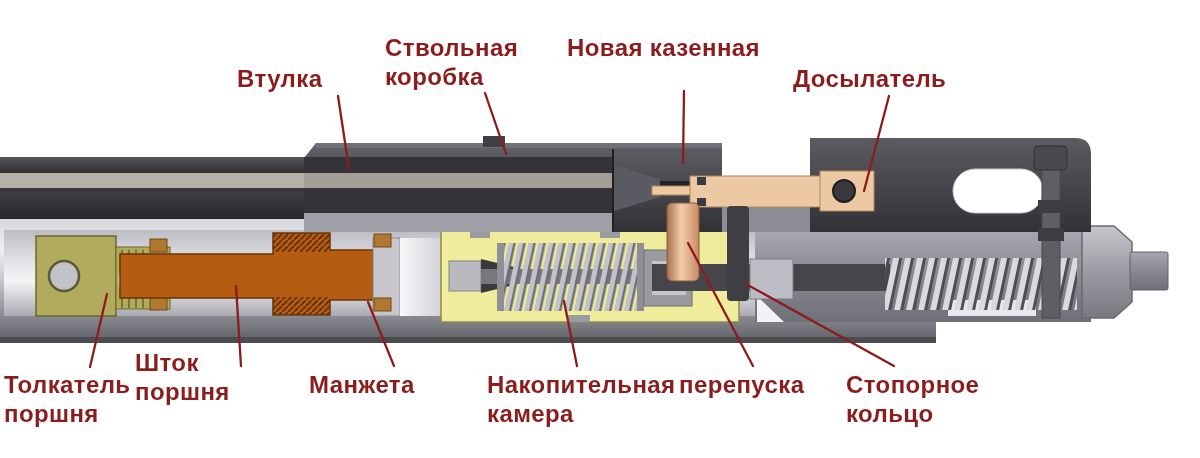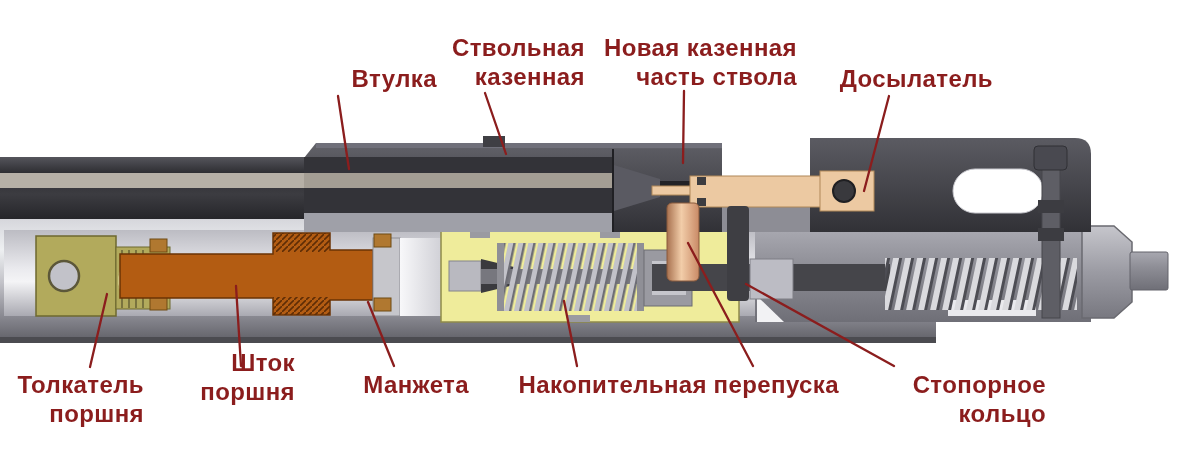--- a/index.html
+++ b/index.html
@@ -1,20 +1,20 @@
 <!DOCTYPE html>
 <html style="--label-text: #8b1d1d; --chamber-yellow: #efec9b; --piston-orange: #b35c12; --rammer-peach: #ecc9a2; --pusher-olive: #b2aa5c; --bronze-accent: #b07830; --bushing-copper: #d79f83; --steel-dark: #46464b; --steel-mid: #8b8b92; --steel-light: #c9c9cf; --background: #ffffff;"><head>
 <meta charset="utf-8">
 <style>
   html,body{margin:0;padding:0;background:#ffffff}
   .stage{position:relative;width:1200px;height:458px;background:#fff;overflow:hidden;
          font-family:"Liberation Sans",sans-serif}
   .stage svg{position:absolute;left:0;top:0}
   .lbl{position:absolute;color:var(--label-text,#8b1d1d);font-weight:bold;font-size:24px;
-       line-height:29px;text-align:right;letter-spacing:.4px;white-space:nowrap}
+       line-height:29px;text-align:left;letter-spacing:.4px;white-space:nowrap}
   .lbl span{display:block}
   .leader{stroke:var(--label-text,#8b1d1d);stroke-width:2.3;fill:none;stroke-linecap:round}
   .fill-chamber{fill:var(--chamber-yellow,#efec9b)}
   .fill-piston{fill:var(--piston-orange,#b35c12)}
   .fill-rammer{fill:var(--rammer-peach,#ecc9a2)}
   .fill-pusher{fill:var(--pusher-olive,#b2aa5c)}
   .fill-bronze{fill:var(--bronze-accent,#b07830)}
 </style>
 </head>
 <body>
@@ -197,42 +197,42 @@
       <line class="leader" x1="753" y1="366" x2="688" y2="243"></line>
       <line class="leader" x1="894" y1="366" x2="746" y2="284"></line>
     </g>
   </svg>
 
   <div class="lbl" style="left:237px;top:64px;width:200px">
     <span>Втулка</span>
   </div>
   <div class="lbl" style="left:385px;top:33px;width:200px">
     <span>Ствольная</span>
-    <span>казенная</span>
+    <span>коробка</span>
   </div>
   <div class="lbl" style="left:567px;top:33px;width:230px">
     <span>Новая казенная</span>
-    <span>часть ствола</span>
   </div>
   <div class="lbl" style="left:793px;top:64px;width:200px">
     <span>Досылатель</span>
   </div>
   <div class="lbl" style="left:4px;top:370px;width:140px">
     <span>Толкатель</span>
     <span>поршня</span>
   </div>
   <div class="lbl" style="left:135px;top:348px;width:160px">
     <span>Шток</span>
     <span>поршня</span>
   </div>
   <div class="lbl" style="left:309px;top:370px;width:160px">
     <span>Манжета</span>
   </div>
   <div class="lbl" style="left:487px;top:370px;width:220px">
     <span>Накопительная</span>
+    <span>камера</span>
   </div>
   <div class="lbl" style="left:679px;top:370px;width:160px">
     <span>перепуска</span>
   </div>
   <div class="lbl" style="left:846px;top:370px;width:200px">
     <span>Стопорное</span>
     <span>кольцо</span>
   </div>
 
 </div>

